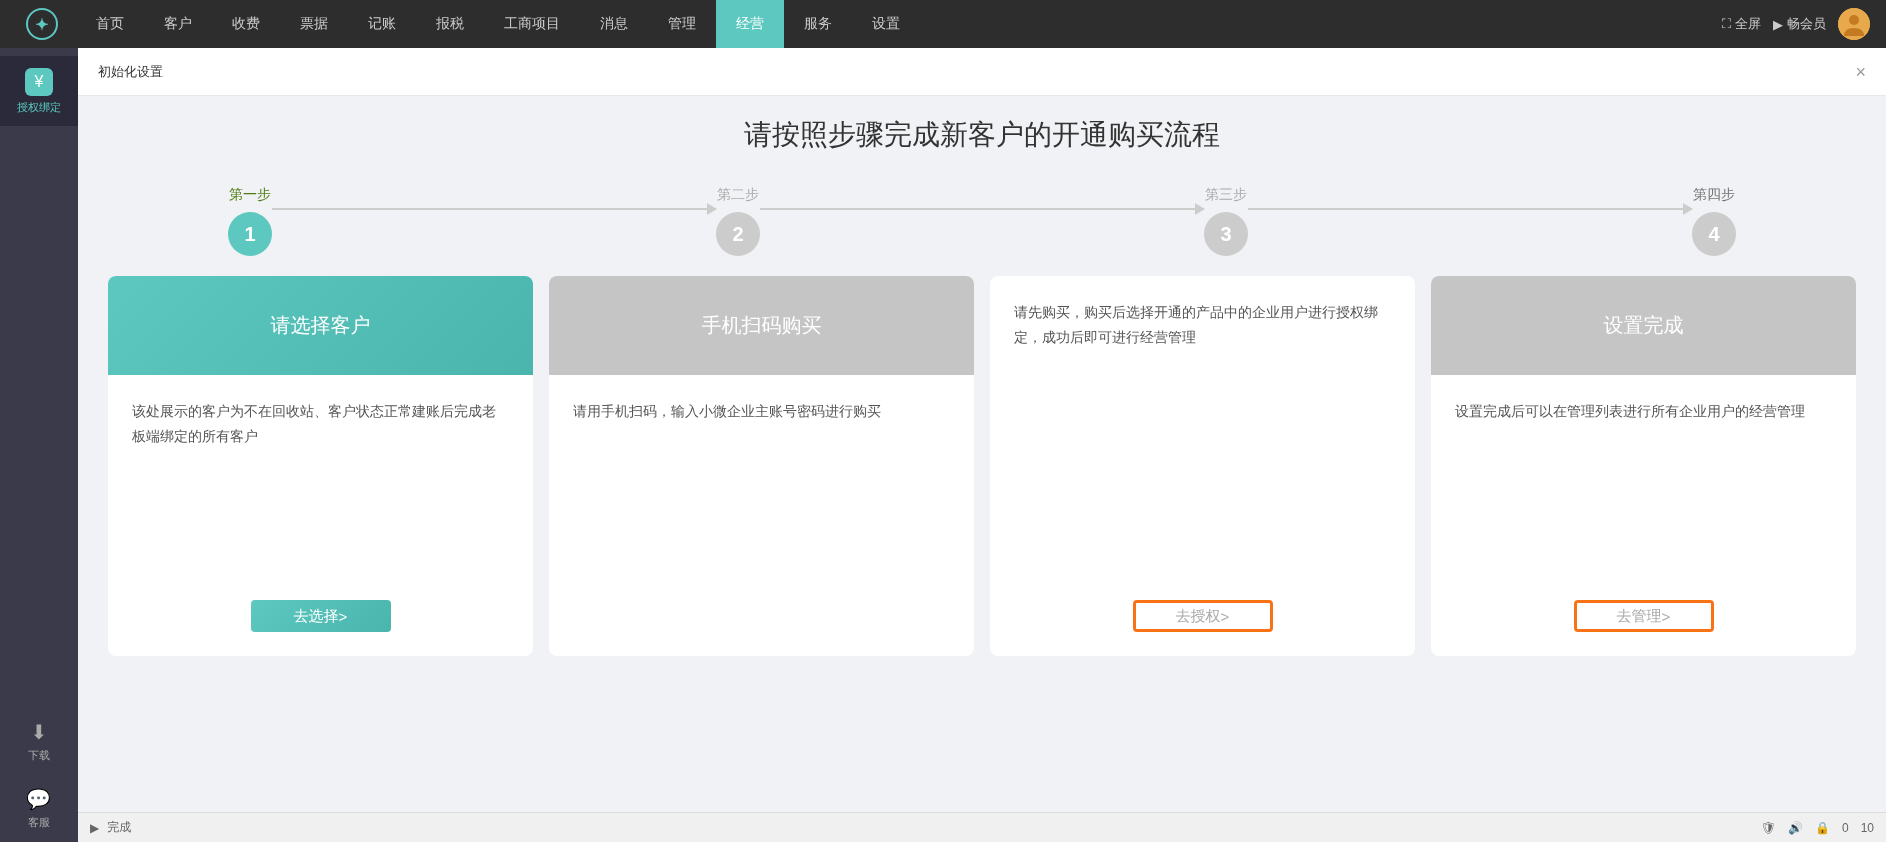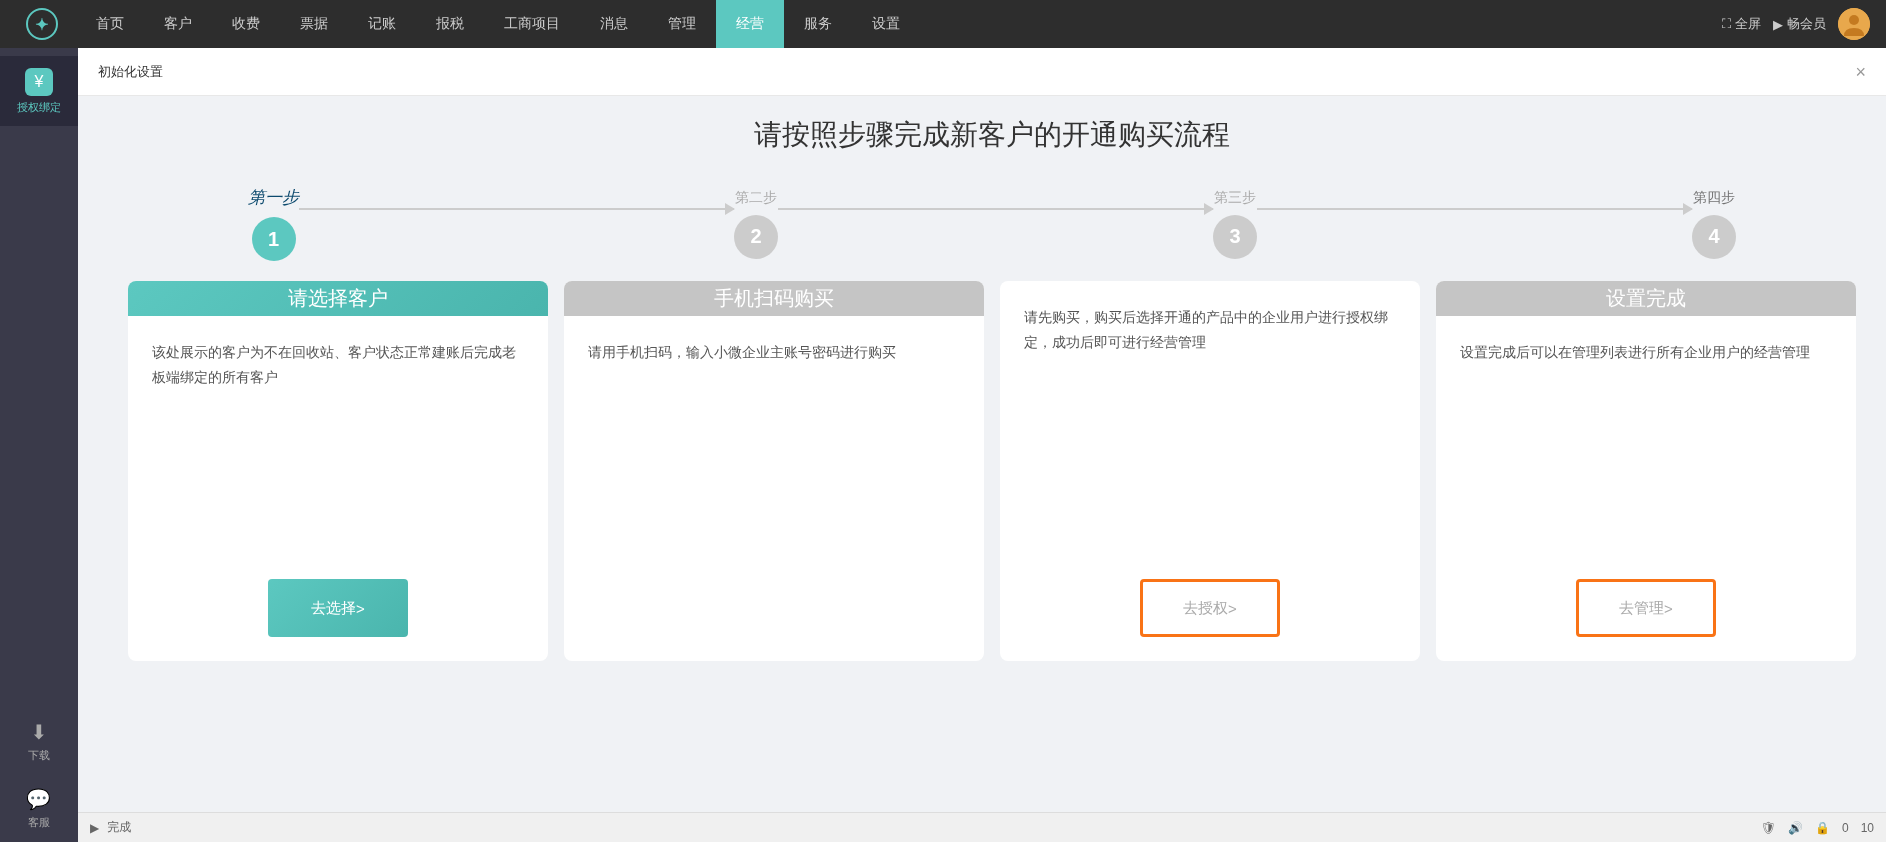--- a/index.html
+++ b/index.html
@@ -169,21 +169,20 @@
       font-size: 18px;
       cursor: pointer;
       line-height: 1;
     }
 
     
     .main-content {
       flex: 1;
       padding: 20px 30px;
       overflow-y: auto;
-      margin-left: 20px;
     }
 
     
     .page-title {
       text-align: center;
       font-size: 28px;
       color: #333;
       font-weight: 500;
       margin-bottom: 32px;
     }
@@ -224,21 +223,21 @@
       flex-direction: column;
     }
     .step-card.active-card .card-header {
       background: linear-gradient(135deg, #5cc8c0, #4ab5ad);
     }
     .step-card.inactive-card .card-header {
       background: #c5c5c5;
     }
 
     .card-header {
-      padding: 4px;
+      padding: 36px;
       text-align: center;
       color: white;
       font-size: 20px;
       font-weight: 500;
     }
 
     .card-body {
       padding: 24px 24px 0 24px;
       flex: 1;
       color: #555;
@@ -247,21 +246,21 @@
     }
 
     .card-footer {
       padding: 20px 24px 24px;
       display: flex;
       justify-content: center;
     }
 
     .action-btn {
       width: 140px;
-      height: 58px;
+      height: 32px;
       border-radius: 4px;
       border: none;
       font-size: 15px;
       cursor: pointer;
       display: flex;
       align-items: center;
       justify-content: center;
       gap: 0;
     }
     .action-btn.primary {
@@ -404,21 +403,21 @@
     </div>
 
     <div class="main-content">
 
       <div class="page-title">请按照步骤完成新客户的开通购买流程</div>
 
       <div class="steps-container">
         <div class="steps-line">
 
           <div class="step-node">
-            <div style="font-size:17px;color:#0c4a6e;margin-bottom:8px;font-style:italic;">第一步</div>
+            <div style="font-size:14px;color:#4d7c0f;margin-bottom:8px;">第一步</div>
             <div class="step-circle active">
               <span>1</span>
             </div>
           </div>
 
           <div class="connector-line">
             <div class="arrow-head"></div>
           </div>
 
           <div class="step-node">

